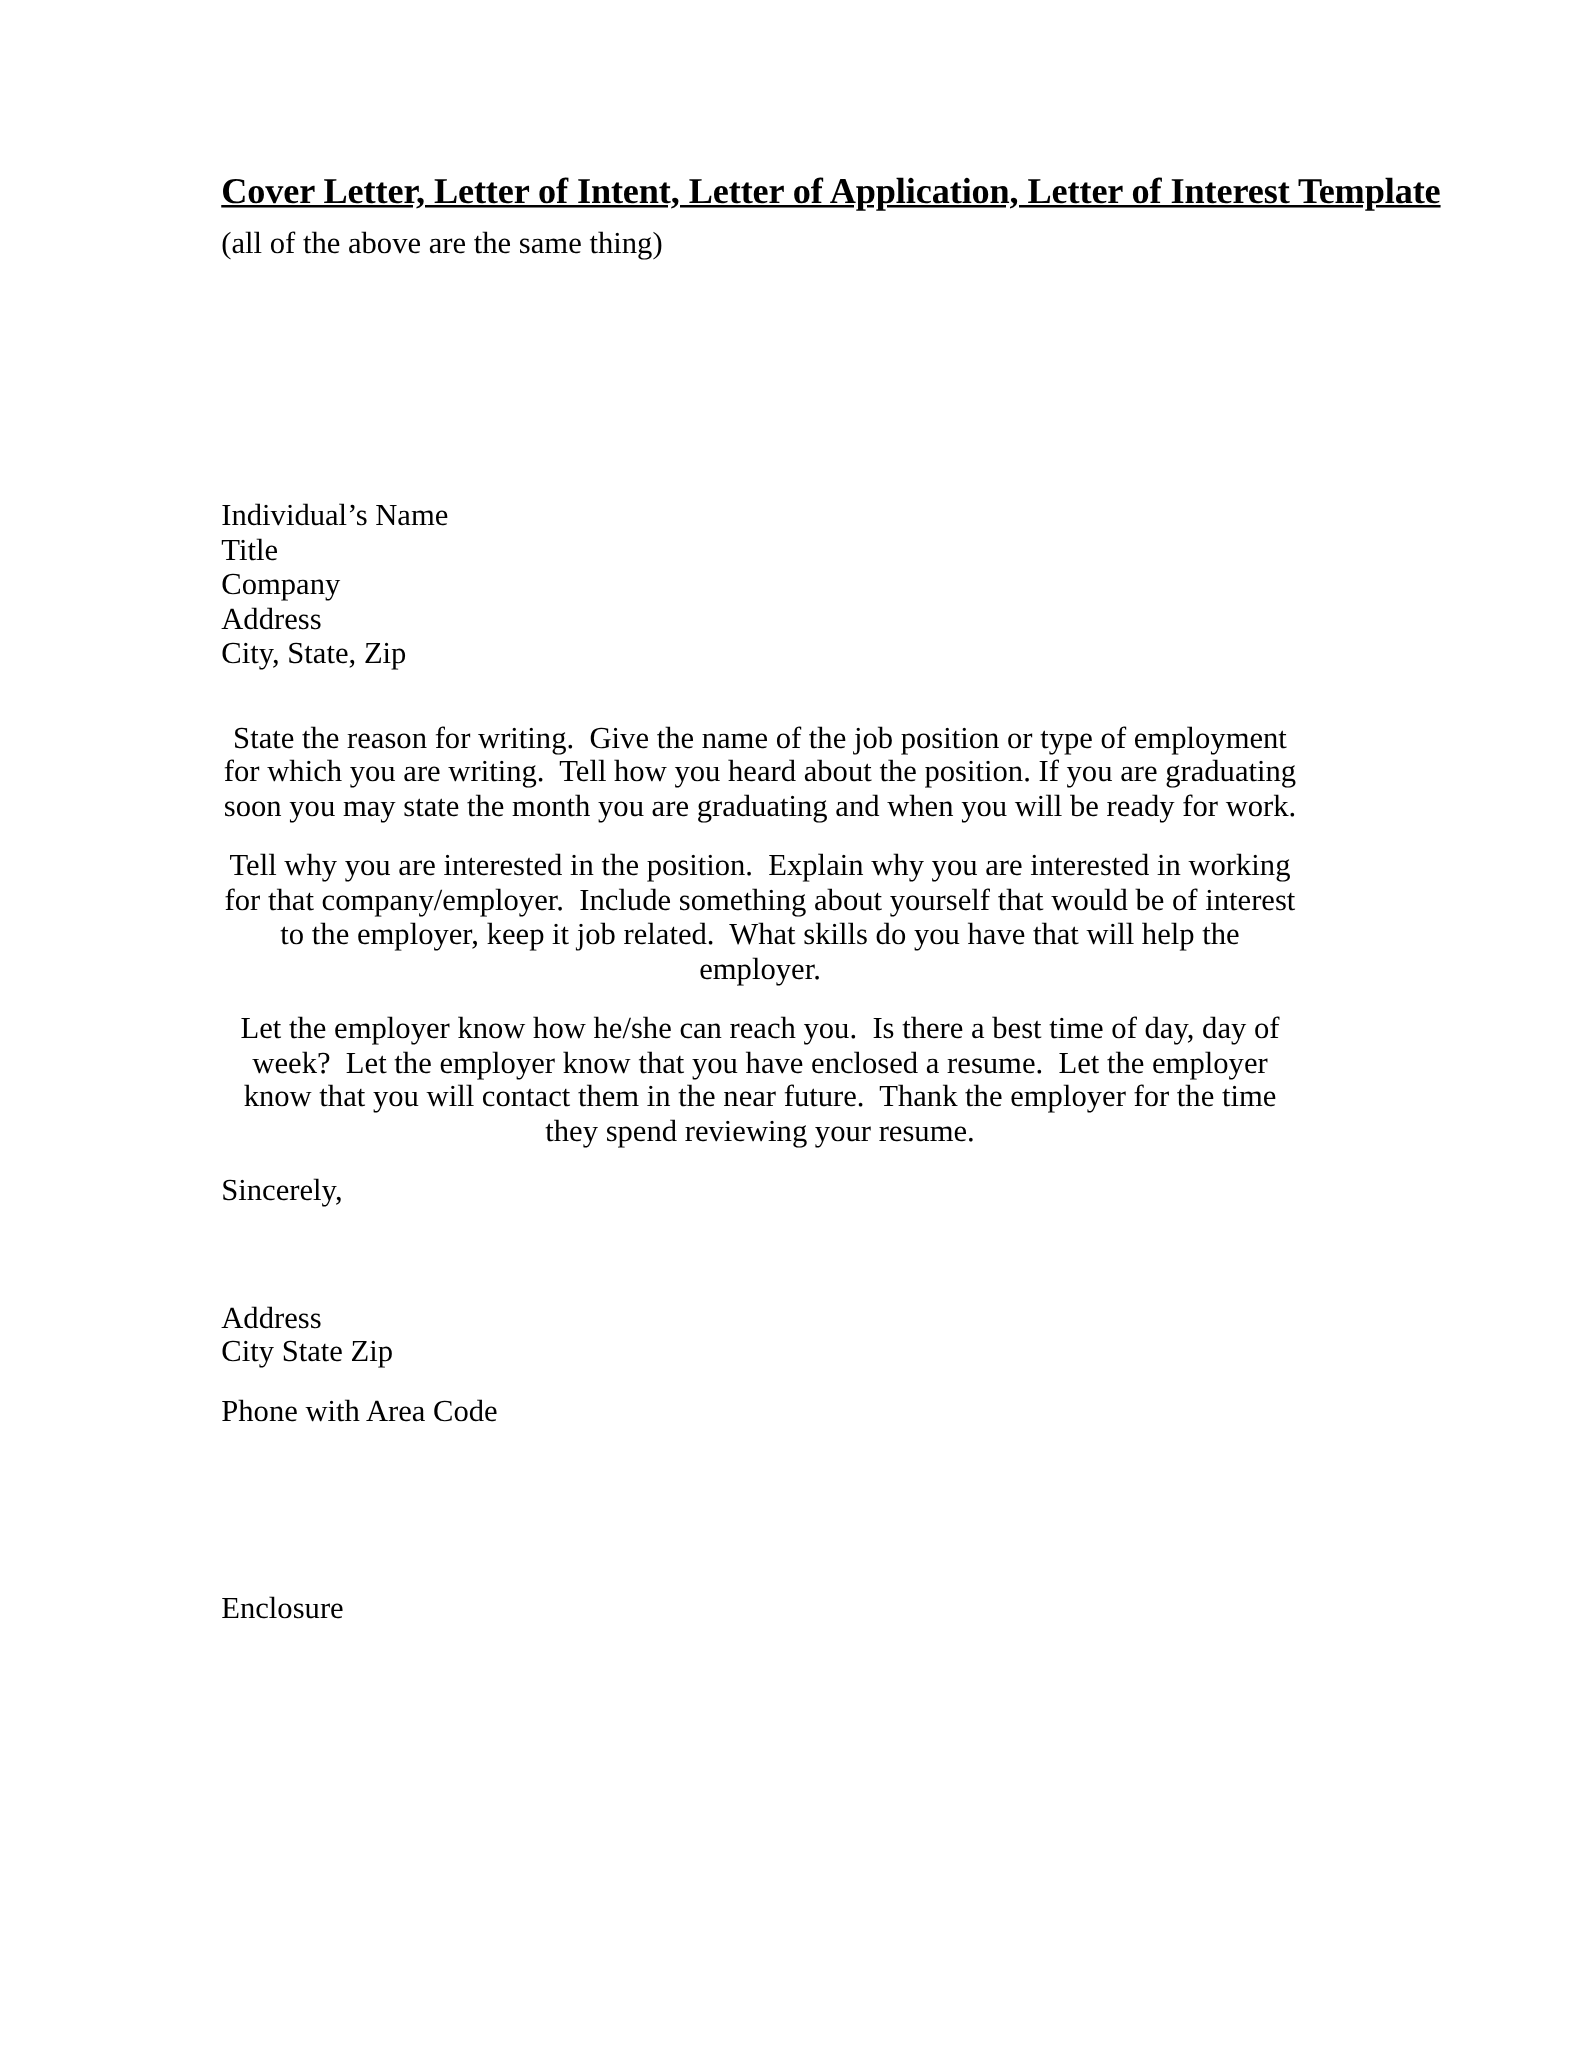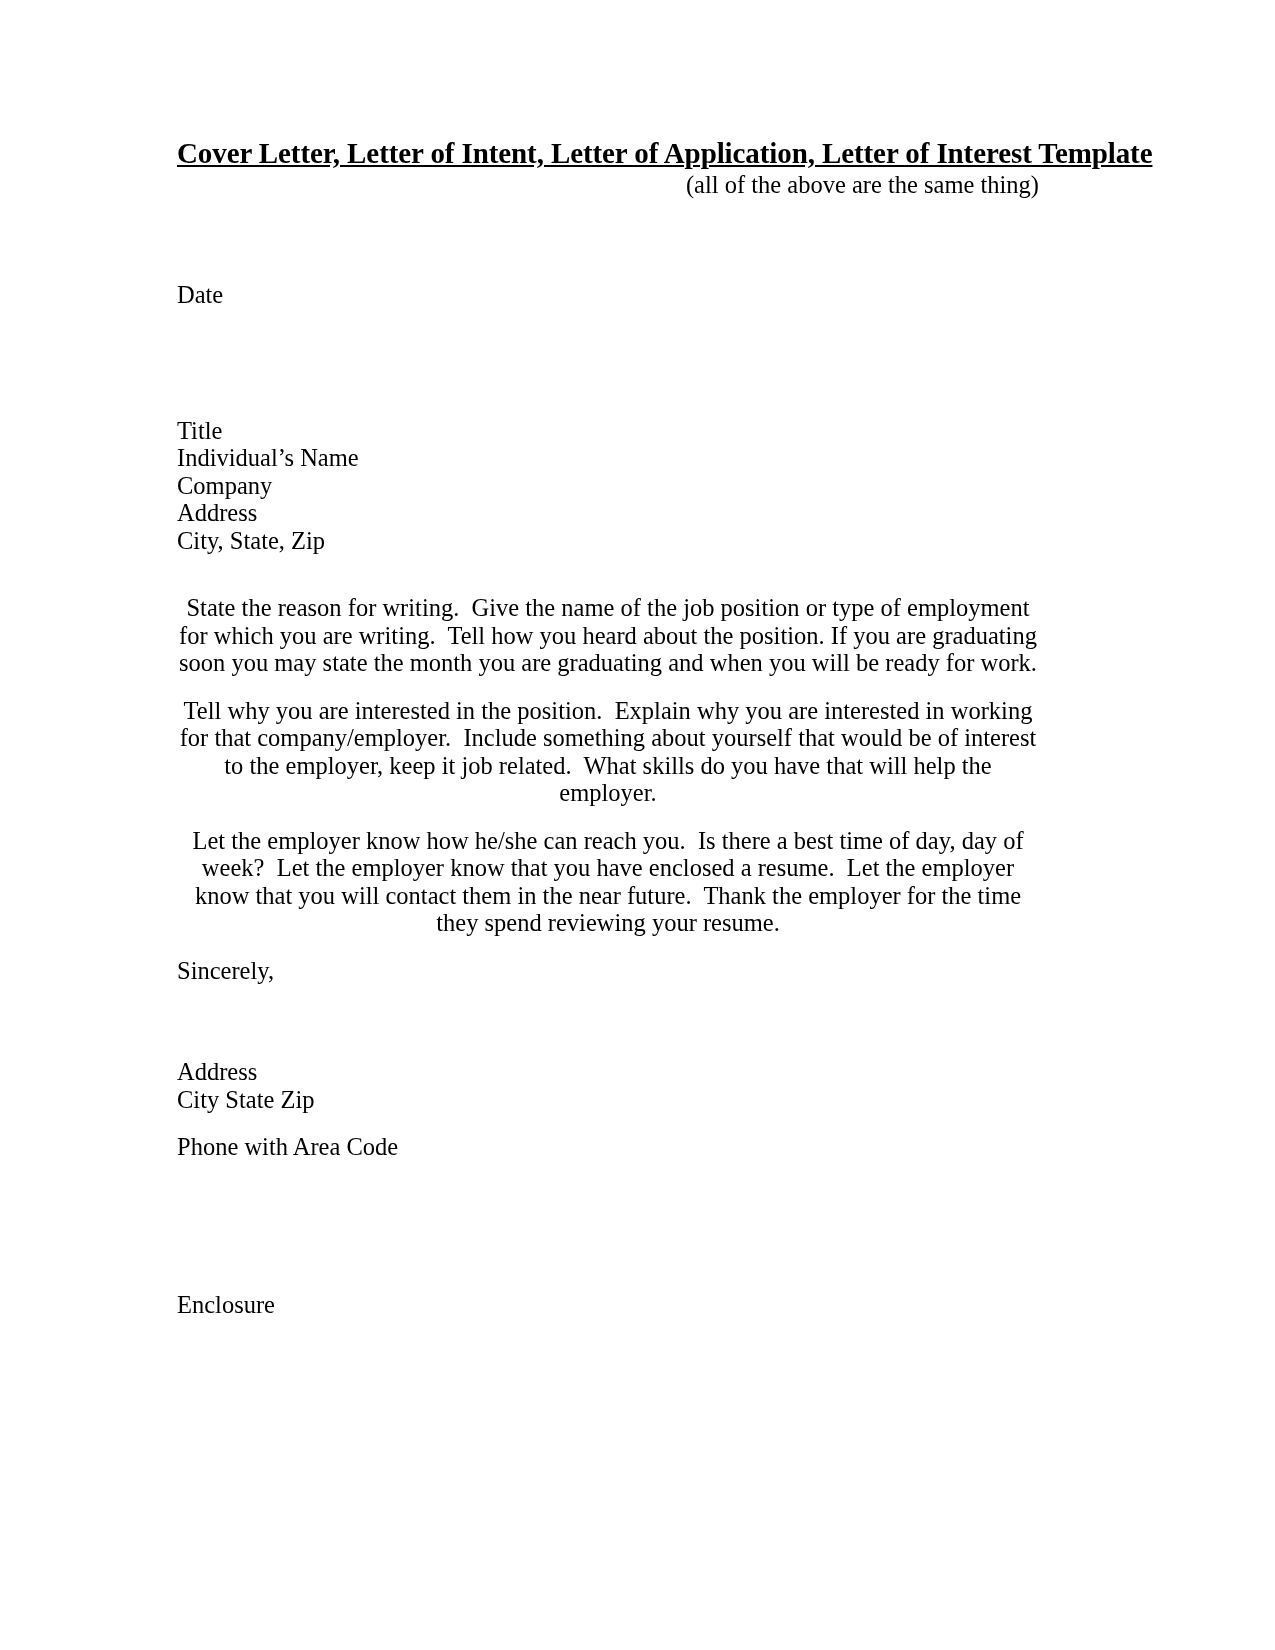--- a/index.html
+++ b/index.html
@@ -34,22 +34,21 @@
     font-weight: bold;
     line-height: 30px;
     letter-spacing: -0.1px;
     white-space: nowrap;
     text-decoration: underline;
   }
   .subtitle {
     font-size: 24.5px;
     font-weight: normal;
     line-height: 29px;
-    margin-top: 2px;
-    text-align: right;
+    margin-top: 12px;
   }
   .blank-gap-1 { height: 82px; }
   .blank-gap-2 { height: 108px; }
   .blank-gap-3 { height: 20px; }
   .blank-gap-4 { height: 20px; }
   .blank-gap-5 { height: 20px; }
   .blank-gap-6 { height: 20px; }
   .blank-gap-7 { height: 74px; }
   .blank-gap-8 { height: 20px; }
   .blank-gap-9 { height: 130px; }
@@ -80,27 +79,26 @@
 
 <div class="page">
   <div class="doc">
 
     <div class="title">Cover Letter, Letter of Intent, Letter of Application, Letter of Interest Template</div>
 
     <div class="subtitle">(all of the above are the same thing)</div>
 
     <div class="blank-gap-1"></div>
 
-    <div class="line">Date</div>
 
     <div class="blank-gap-2"></div>
 
     <div class="addr-block">
+      <div class="line">Individual’s Name</div>
       <div class="line">Title</div>
-      <div class="line">Individual’s Name</div>
       <div class="line">Company</div>
       <div class="line">Address</div>
       <div class="line">City, State, Zip</div>
     </div>
 
     <div class="blank-gap-3"></div>
 
 
     <div class="blank-gap-4"></div>
 

